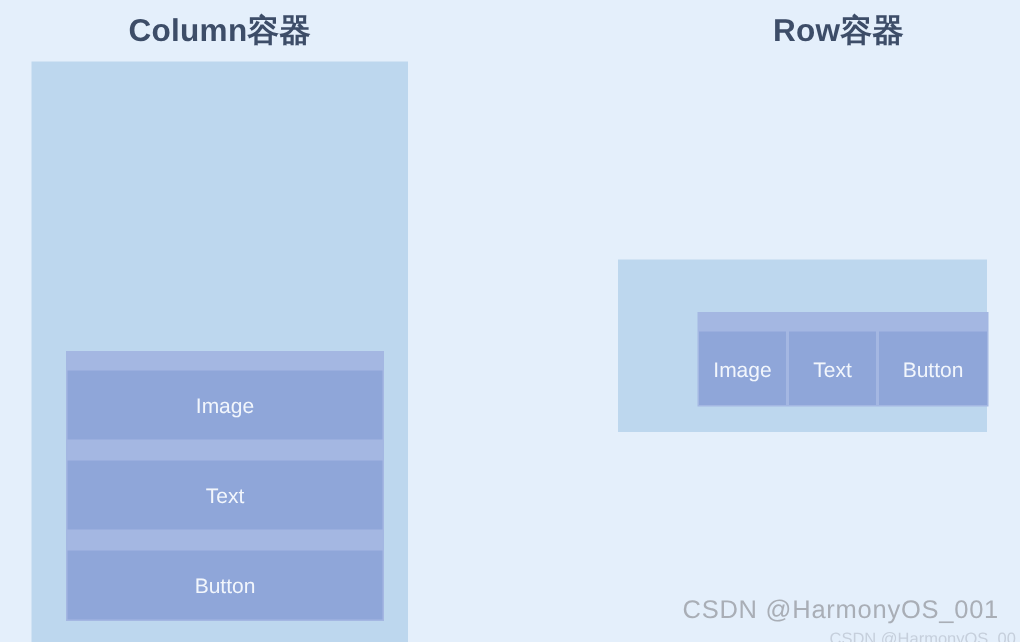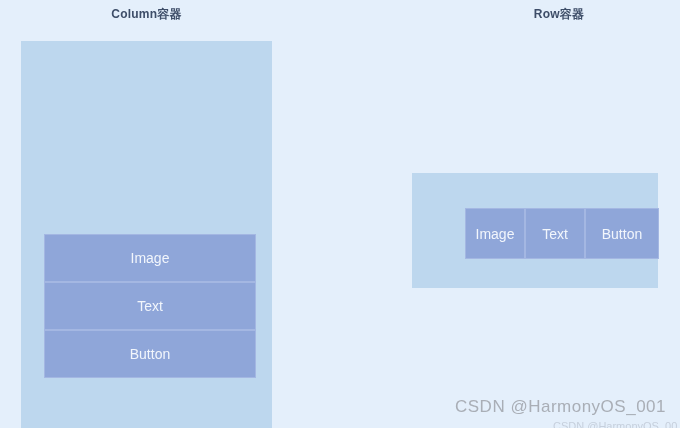--- a/index.html
+++ b/index.html
@@ -10,21 +10,21 @@
   .stage {
     position: relative;
     width: 680px;
     height: 428px;
     background: #e4effb;
     overflow: hidden;
   }
   .container-title {
     position: absolute;
     top: 6px;
-    font-size: 12px;
+    font-size: 21px;
     font-weight: bold;
     color: #3d4d68;
     text-align: center;
     letter-spacing: 0.2px;
   }
   .title-column { left: 21px; width: 251px; }
   .title-row   { left: 436px; width: 246px; }
 
   .container-box {
     position: absolute;
@@ -78,20 +78,21 @@
   .row-child-w3 { width: 72px; }
 
   .component-box {
     background: #8fa6d9;
     color: #f2f6fc;
     font-size: 14px;
     display: flex;
     align-items: center;
     justify-content: center;
     box-sizing: border-box;
+    margin-top: 12px;
   }
 
   .watermark {
     position: absolute;
     top: 397px;
     right: 14px;
     font-size: 17px;
     color: #a9aeb6;
     letter-spacing: 0.5px;
     white-space: nowrap;

